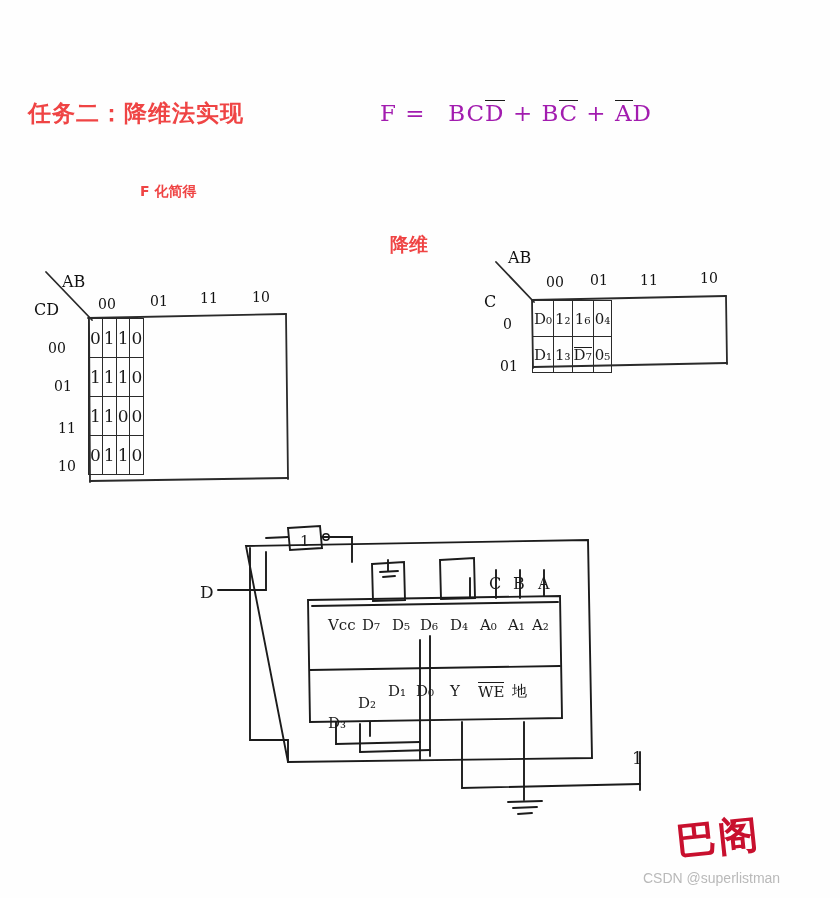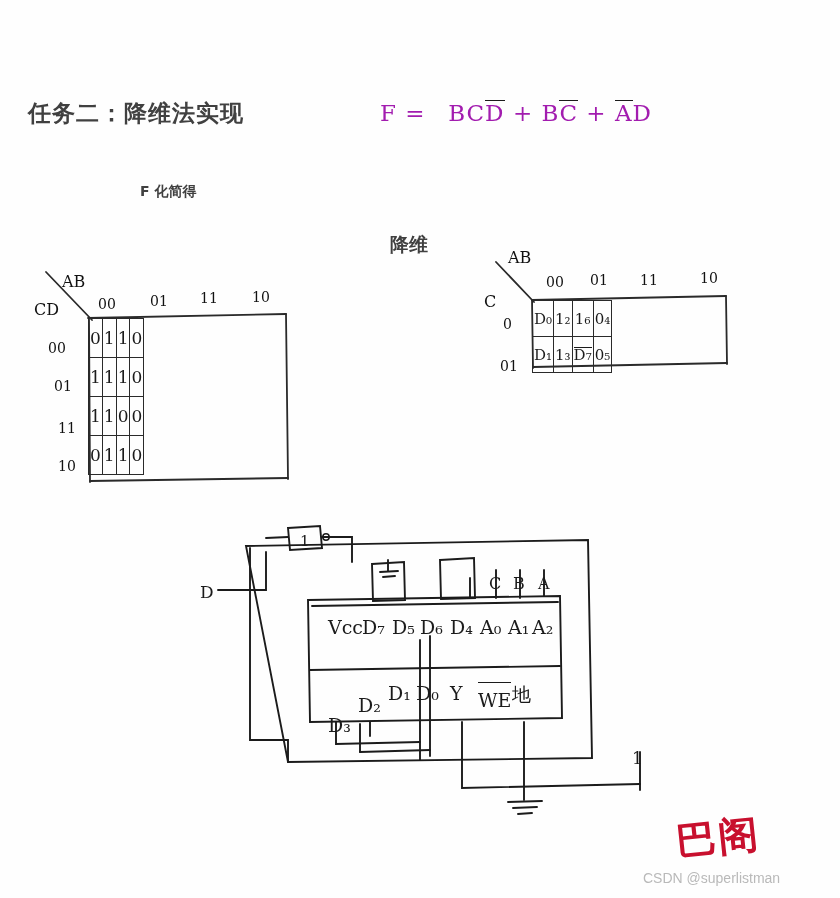--- a/index.html
+++ b/index.html
@@ -5,21 +5,21 @@
   html,body{margin:0;padding:0;background:#ffffff;}
   body{width:840px;height:898px;position:relative;overflow:hidden;
        font-family:"Liberation Serif", serif;color:#111;}
   .sheet{position:absolute;inset:0;background:#fefefe;}
 
   
   .abs{position:absolute;}
 
   
   .hand{font-family:"DejaVu Serif", serif;color:#a21caf;}
-  .hand-cn{font-family:"DejaVu Sans", sans-serif;color:#404040;font-weight:600;}
+  .hand-cn{font-family:"DejaVu Sans", sans-serif;color:#ef4444;font-weight:600;}
 
   .title{font-size:23px;letter-spacing:1px;}
   .ovl{border-top:1.6px solid #1b1b1b;padding-top:0px;display:inline-block;line-height:1.05;}
 
   .sub1{font-size:14px;}
   .sub2{font-size:19px;padding-left:8px;}
 
   
   .kmap{position:absolute;border-collapse:collapse;}
   .kmap td{
@@ -32,21 +32,21 @@
   .kmap.small td{width:48px;height:33px;font-size:15px;}
   .colhdr{position:absolute;font-size:14px;font-family:"DejaVu Serif",serif;}
   .rowhdr{position:absolute;font-size:14px;font-family:"DejaVu Serif",serif;}
 
   .axis-lbl{position:absolute;font-size:16px;font-family:"DejaVu Serif",serif;}
 
   svg.overlay{position:absolute;left:0;top:0;width:840px;height:898px;pointer-events:none;}
 
   
   .clab{position:absolute;font-family:"DejaVu Serif",serif;font-size:15px;color:#1b1b1b;white-space:nowrap;}
-  .clab.sm{font-size:19px;}
+  .clab.sm{font-size:15px;}
 
   
   .sig{position:absolute;color:#c8102e;font-family:"DejaVu Serif",serif;font-size:40px;font-weight:700;
        transform:rotate(-6deg);letter-spacing:2px;}
   .watermark{position:absolute;color:#b9b9b9;font-family:"Liberation Sans",sans-serif;font-size:14px;}
 </style>
 </head>
 <body>
 
 <div class="sheet">
@@ -160,21 +160,21 @@
   <div class="clab sm" style="left:450px;top:616px;">D₄</div>
   <div class="clab sm" style="left:480px;top:616px;">A₀</div>
   <div class="clab sm" style="left:508px;top:616px;">A₁</div>
   <div class="clab sm" style="left:532px;top:616px;">A₂</div>
 
   <div class="clab sm" style="left:328px;top:714px;">D₃</div>
   <div class="clab sm" style="left:358px;top:682px;margin-top:12px;">D₂</div>
   <div class="clab sm" style="left:388px;top:682px;">D₁</div>
   <div class="clab sm" style="left:416px;top:682px;">D₀</div>
   <div class="clab sm" style="left:450px;top:682px;">Y</div>
-  <div class="clab sm" style="left:478px;top:682px;border-top:1.4px solid #1b1b1b;padding-top:6px;">WE</div>
+  <div class="clab sm" style="left:478px;top:682px;border-top:1.4px solid #1b1b1b;padding-top:0;">WE</div>
   <div class="clab sm" style="left:512px;top:682px;">地</div>
 
   <div class="clab" style="left:632px;top:748px;font-size:17px;">1</div>
 
   <svg class="overlay" viewBox="0 0 840 898">
     <g stroke="#2a2a2a" stroke-width="1.8" fill="none" stroke-linecap="round">
 
       <path d="M46,272 L92,320"></path>
 
       <path d="M88,318 L286,314"></path>

